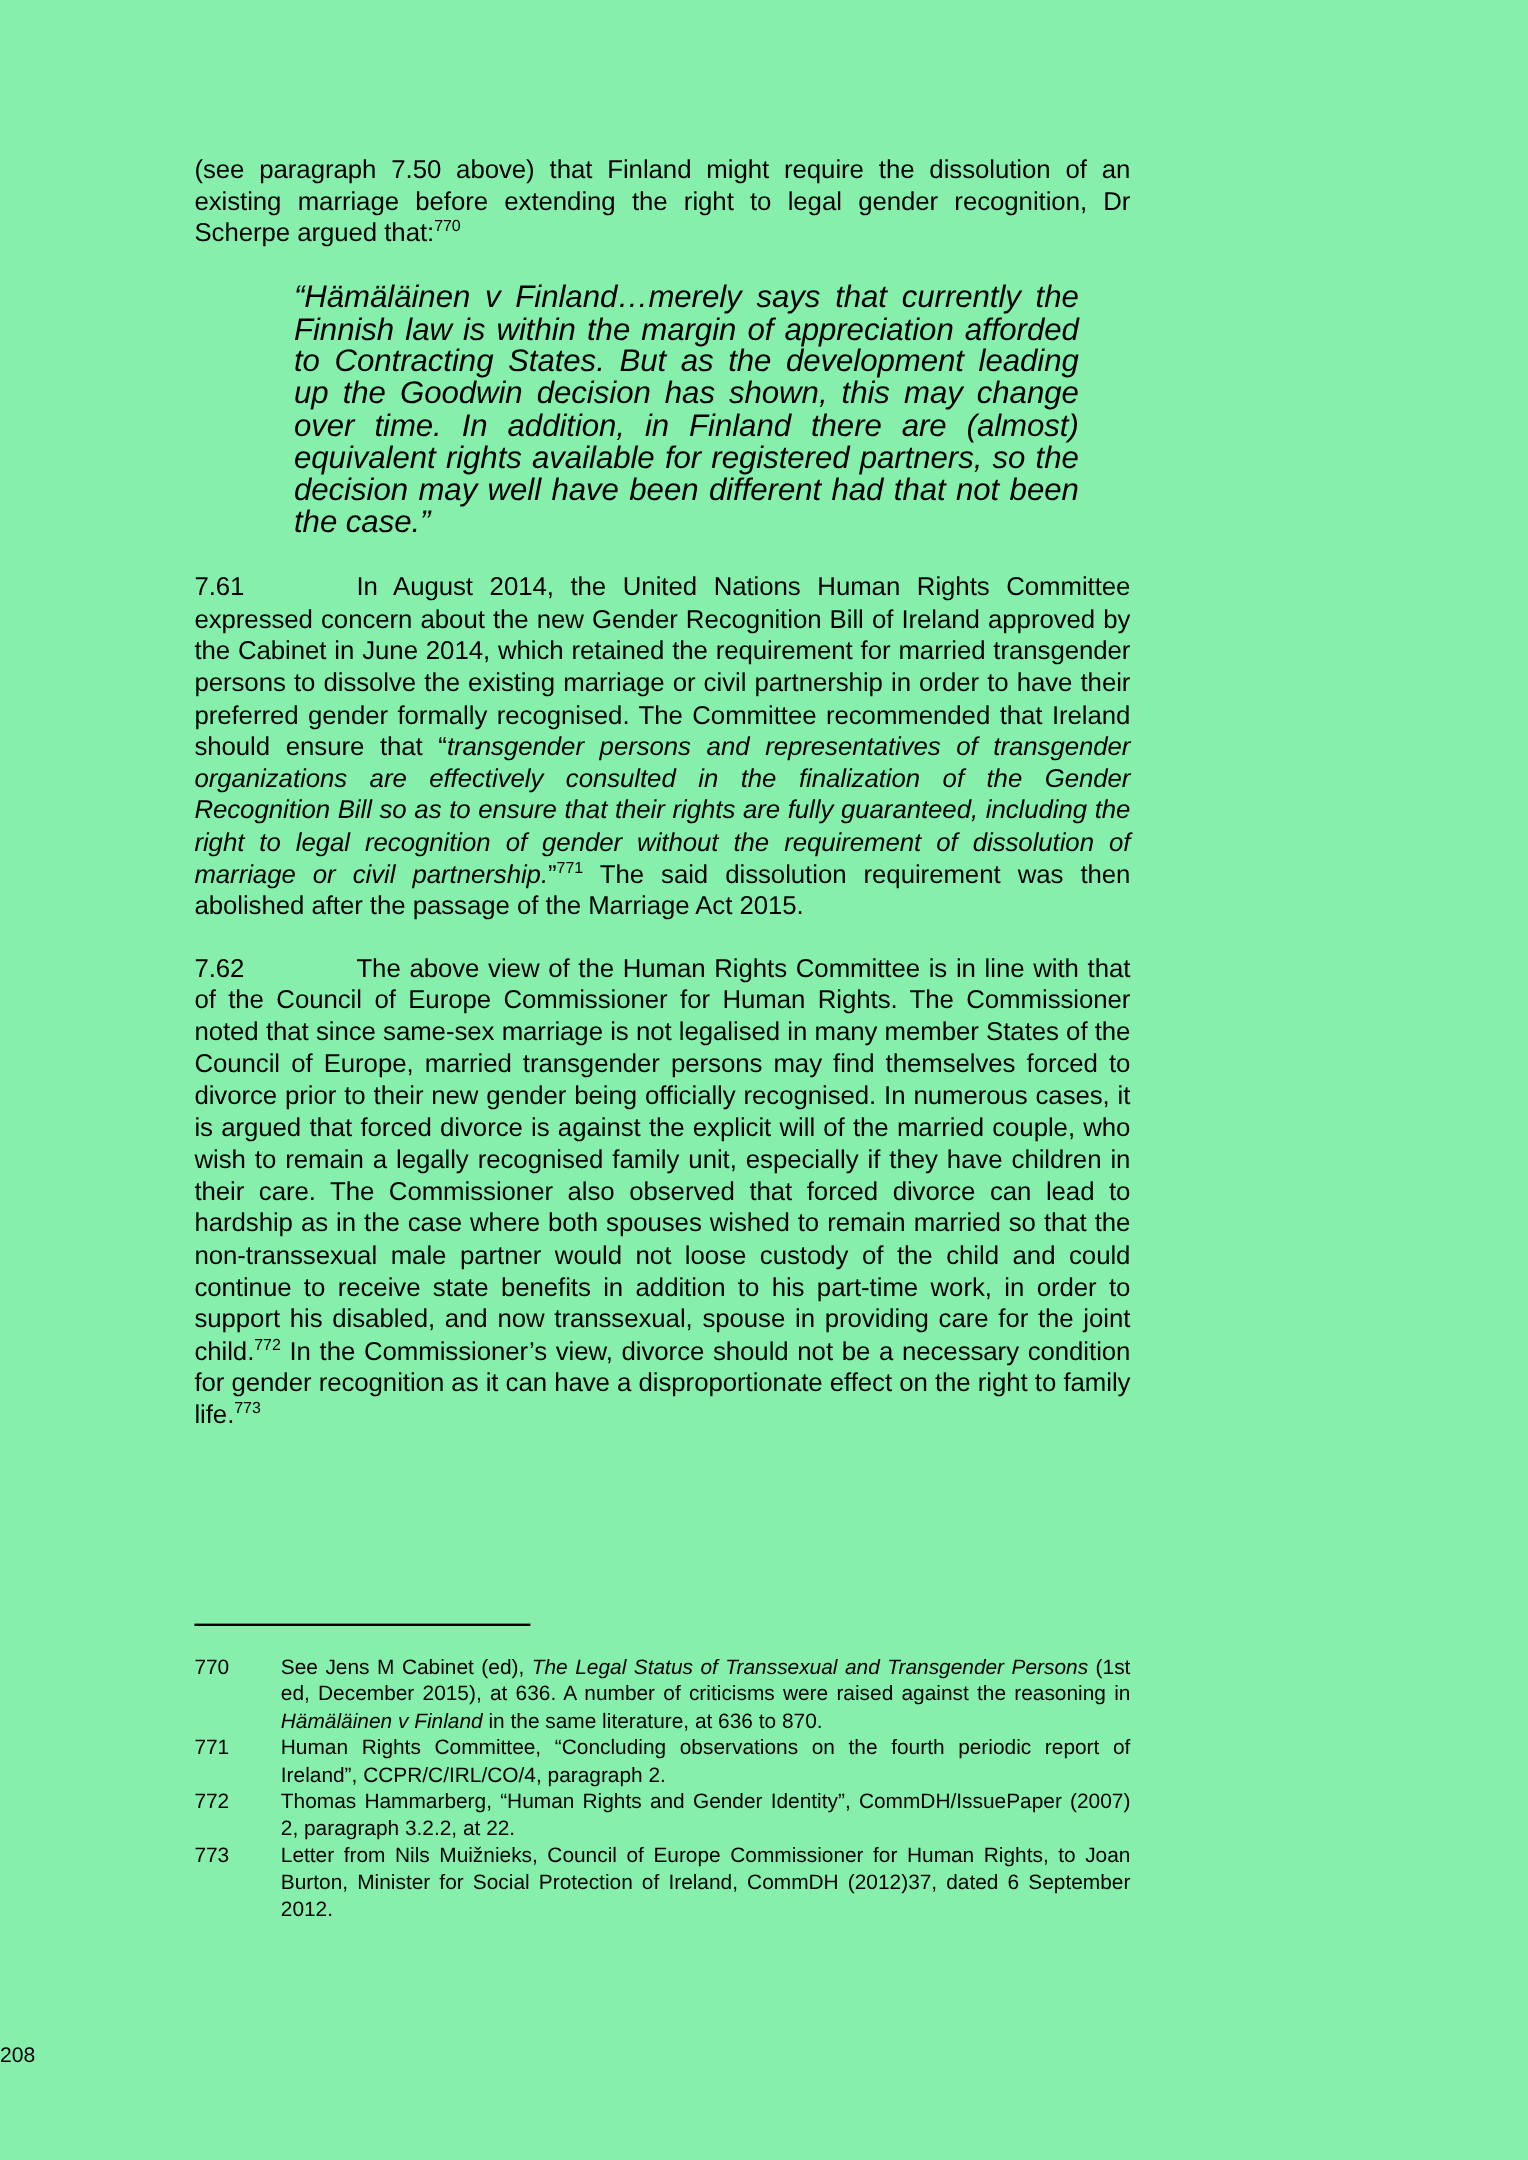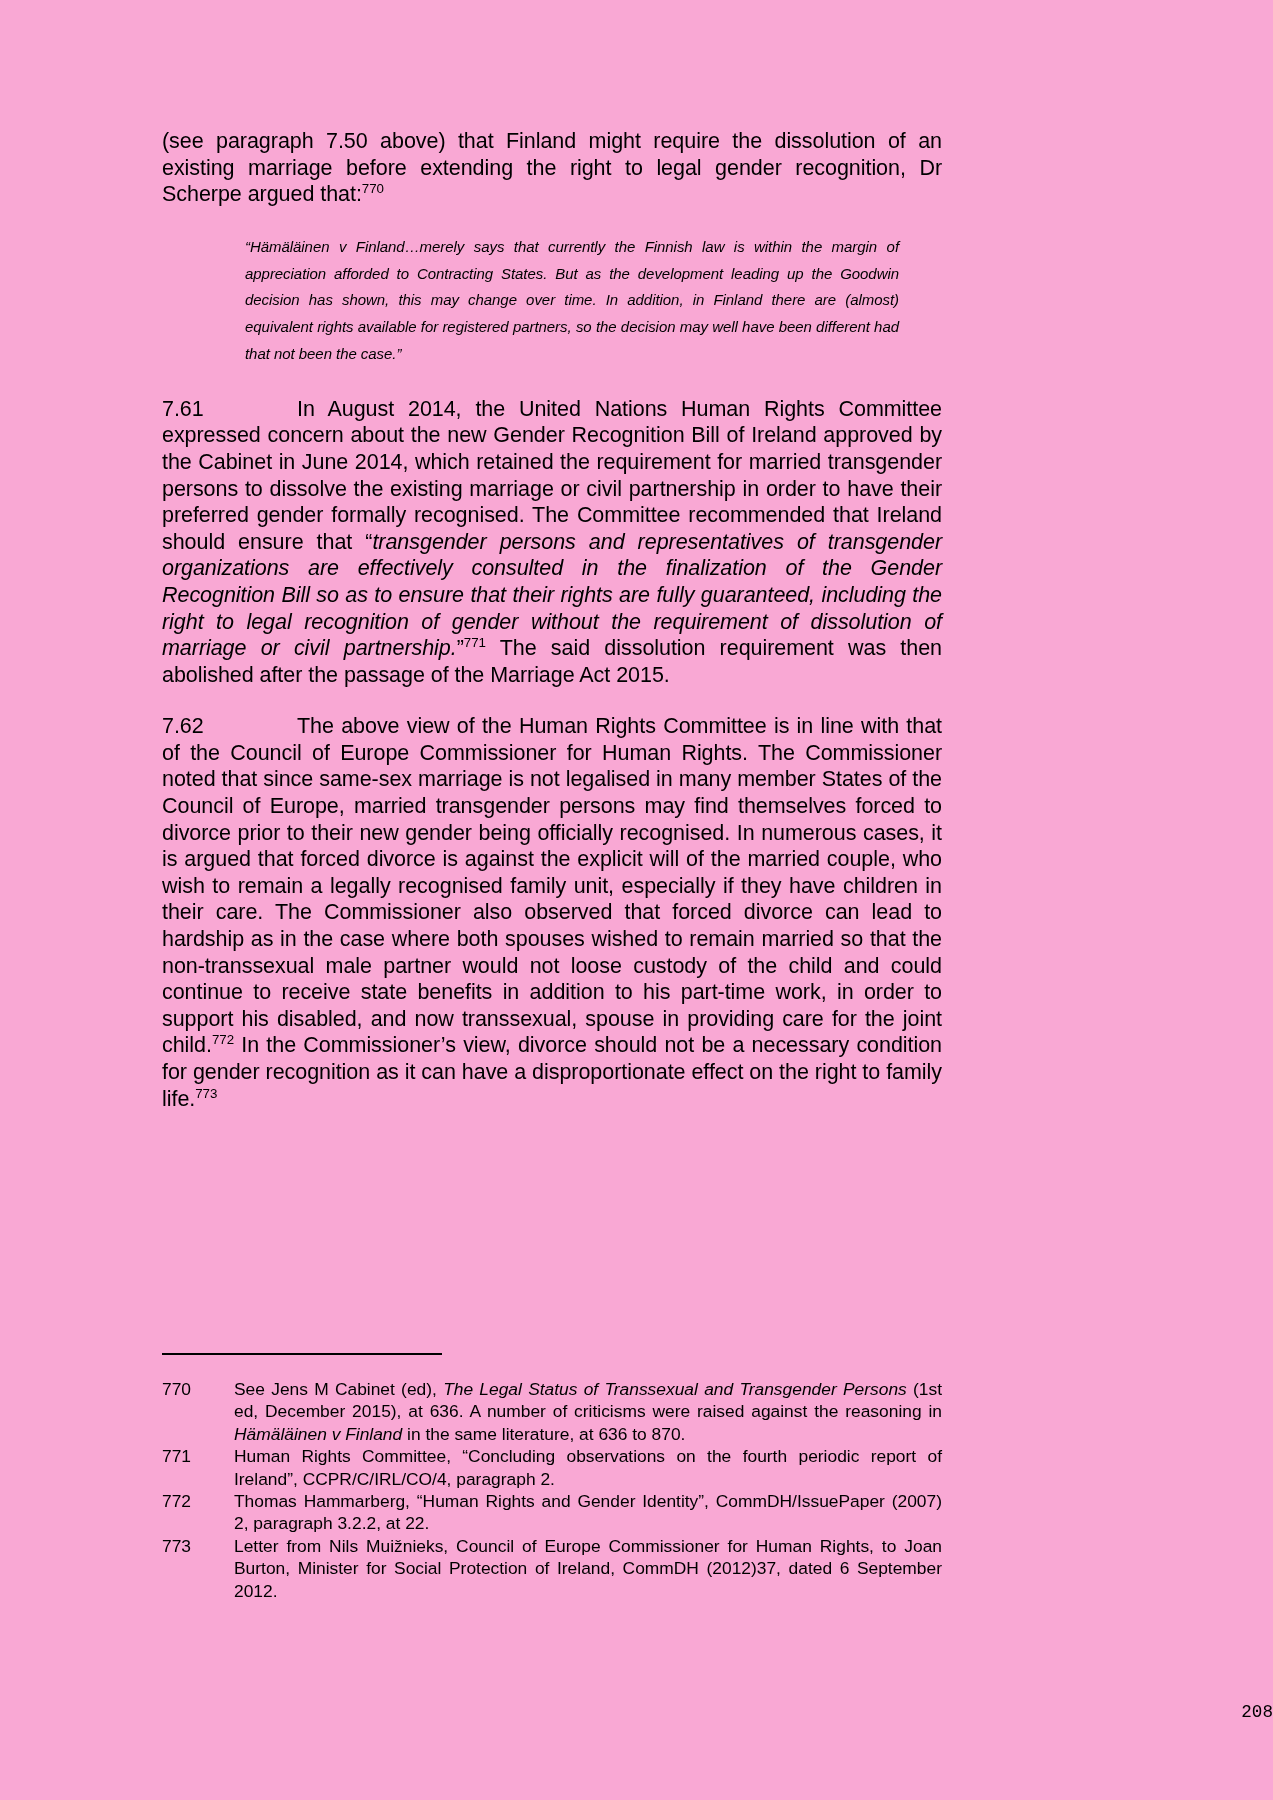--- a/index.html
+++ b/index.html
@@ -9,21 +9,21 @@
   }
   body {
     font-family: "Liberation Sans", sans-serif;
     color: #000000;
   }
   .page {
     position: relative;
     width: 1273px;
     height: 1800px;
     margin: 0 auto;
-    background: #f9a8d4;
+    background: #86efac;
     box-sizing: border-box;
     padding: 12px;
     overflow: hidden;
   }
   .content {
     position: absolute;
     left: 162px;
     top: 128px;
     width: 780px;
   }
@@ -41,21 +41,21 @@
   .body-para.tight {
     margin-bottom: 12px;
   }
   .quote-block {
     margin: 26px 0 28px 0;
     padding-left: 83px;
     padding-right: 43px;
   }
   .quote-block p {
     font-style: italic;
-    font-size: 15px;
+    font-size: 26px;
     line-height: 26.8px;
     text-align: justify;
   }
   .para-num {
     display: inline-block;
     width: 135px;
   }
   .it { font-style: italic; }
   sup {
     font-size: 0.62em;
@@ -92,24 +92,23 @@
   .fn-text {
     flex: 1 1 auto;
     text-align: justify;
     text-justify: inter-word;
   }
   .page-number {
     position: absolute;
     left: 0;
     right: 0;
     top: 1702px;
-    text-align: right;
+    text-align: left;
     font-size: 17.6px;
     line-height: 20px;
-    font-family: Liberation Mono, monospace;
   }
 </style>
 </head>
 <body>
 
 <div class="page">
 
   <div class="content">
 
     <p class="body-para"><span>(see paragraph 7.50 above) that Finland might require the dissolution of an existing marriage before extending the right to legal gender recognition, Dr Scherpe argued that:</span><sup>770</sup></p>

